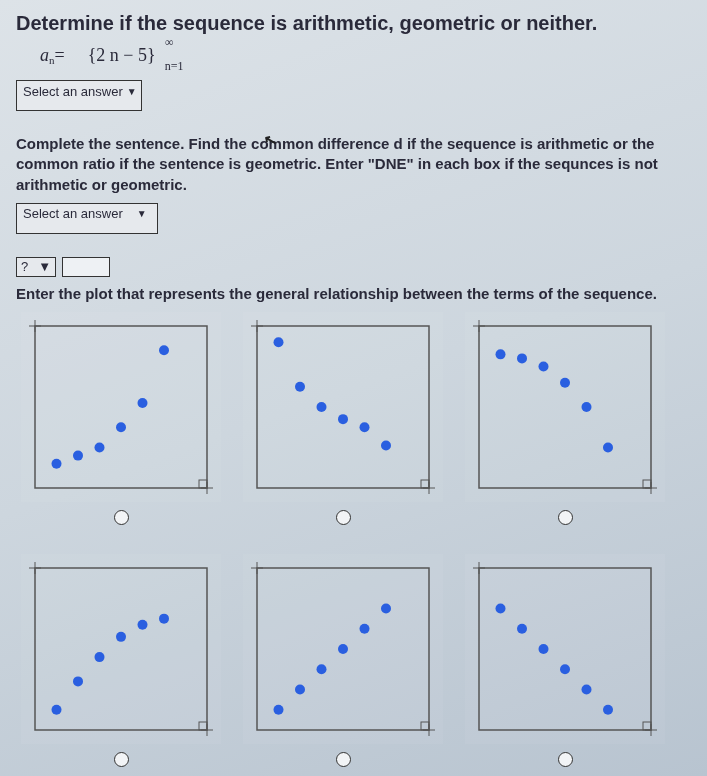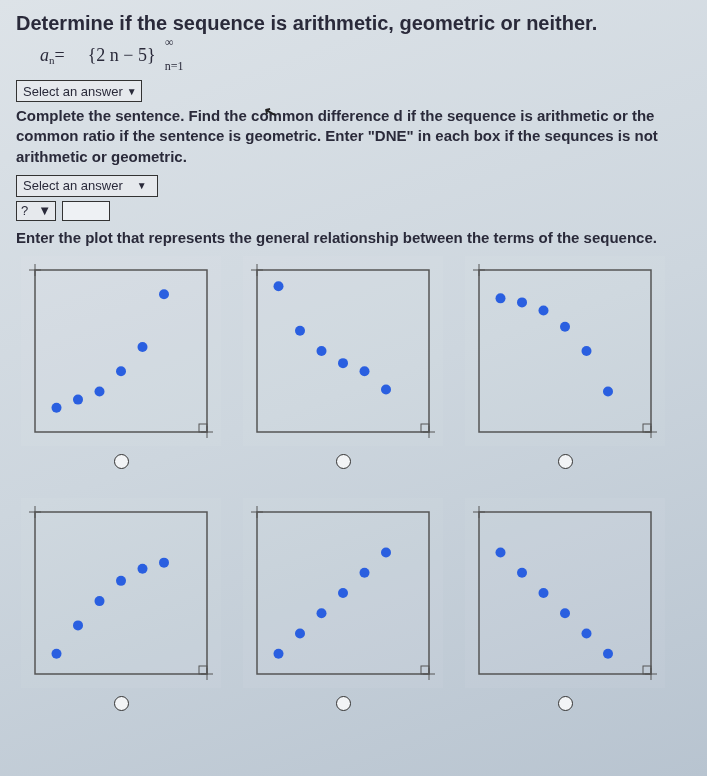--- a/index.html
+++ b/index.html
@@ -29,25 +29,25 @@
     display: inline-block;
     margin-left: 23px;
   }
   .brace-wrap .top-right { position: absolute; right: -18px; top: -10px; font-size: 12px; }
   .brace-wrap .bot-right { position: absolute; right: -28px; bottom: -8px; font-size: 12px; }
   .select-box {
     display: inline-flex;
     align-items: center;
     border: 1.5px solid #333;
     background: #e6e9ed;
-    padding: 1px 4px 1px 6px;
+    padding: 1px 4px 10px 6px;
     font-size: 13px;
     height: 18px;
     cursor: pointer;
-    margin-bottom: 4px;
+    margin-bottom: 23px;
   }
   .select-box .chev {
     margin-left: 4px;
     font-size: 10px;
   }
   .para { font-size: 15px; line-height: 1.35; margin-bottom: 8px; }
   .inline-row { display: flex; align-items: center; gap: 6px; margin-bottom: 8px; }
   .small-select {
     display: inline-flex;
     align-items: center;

